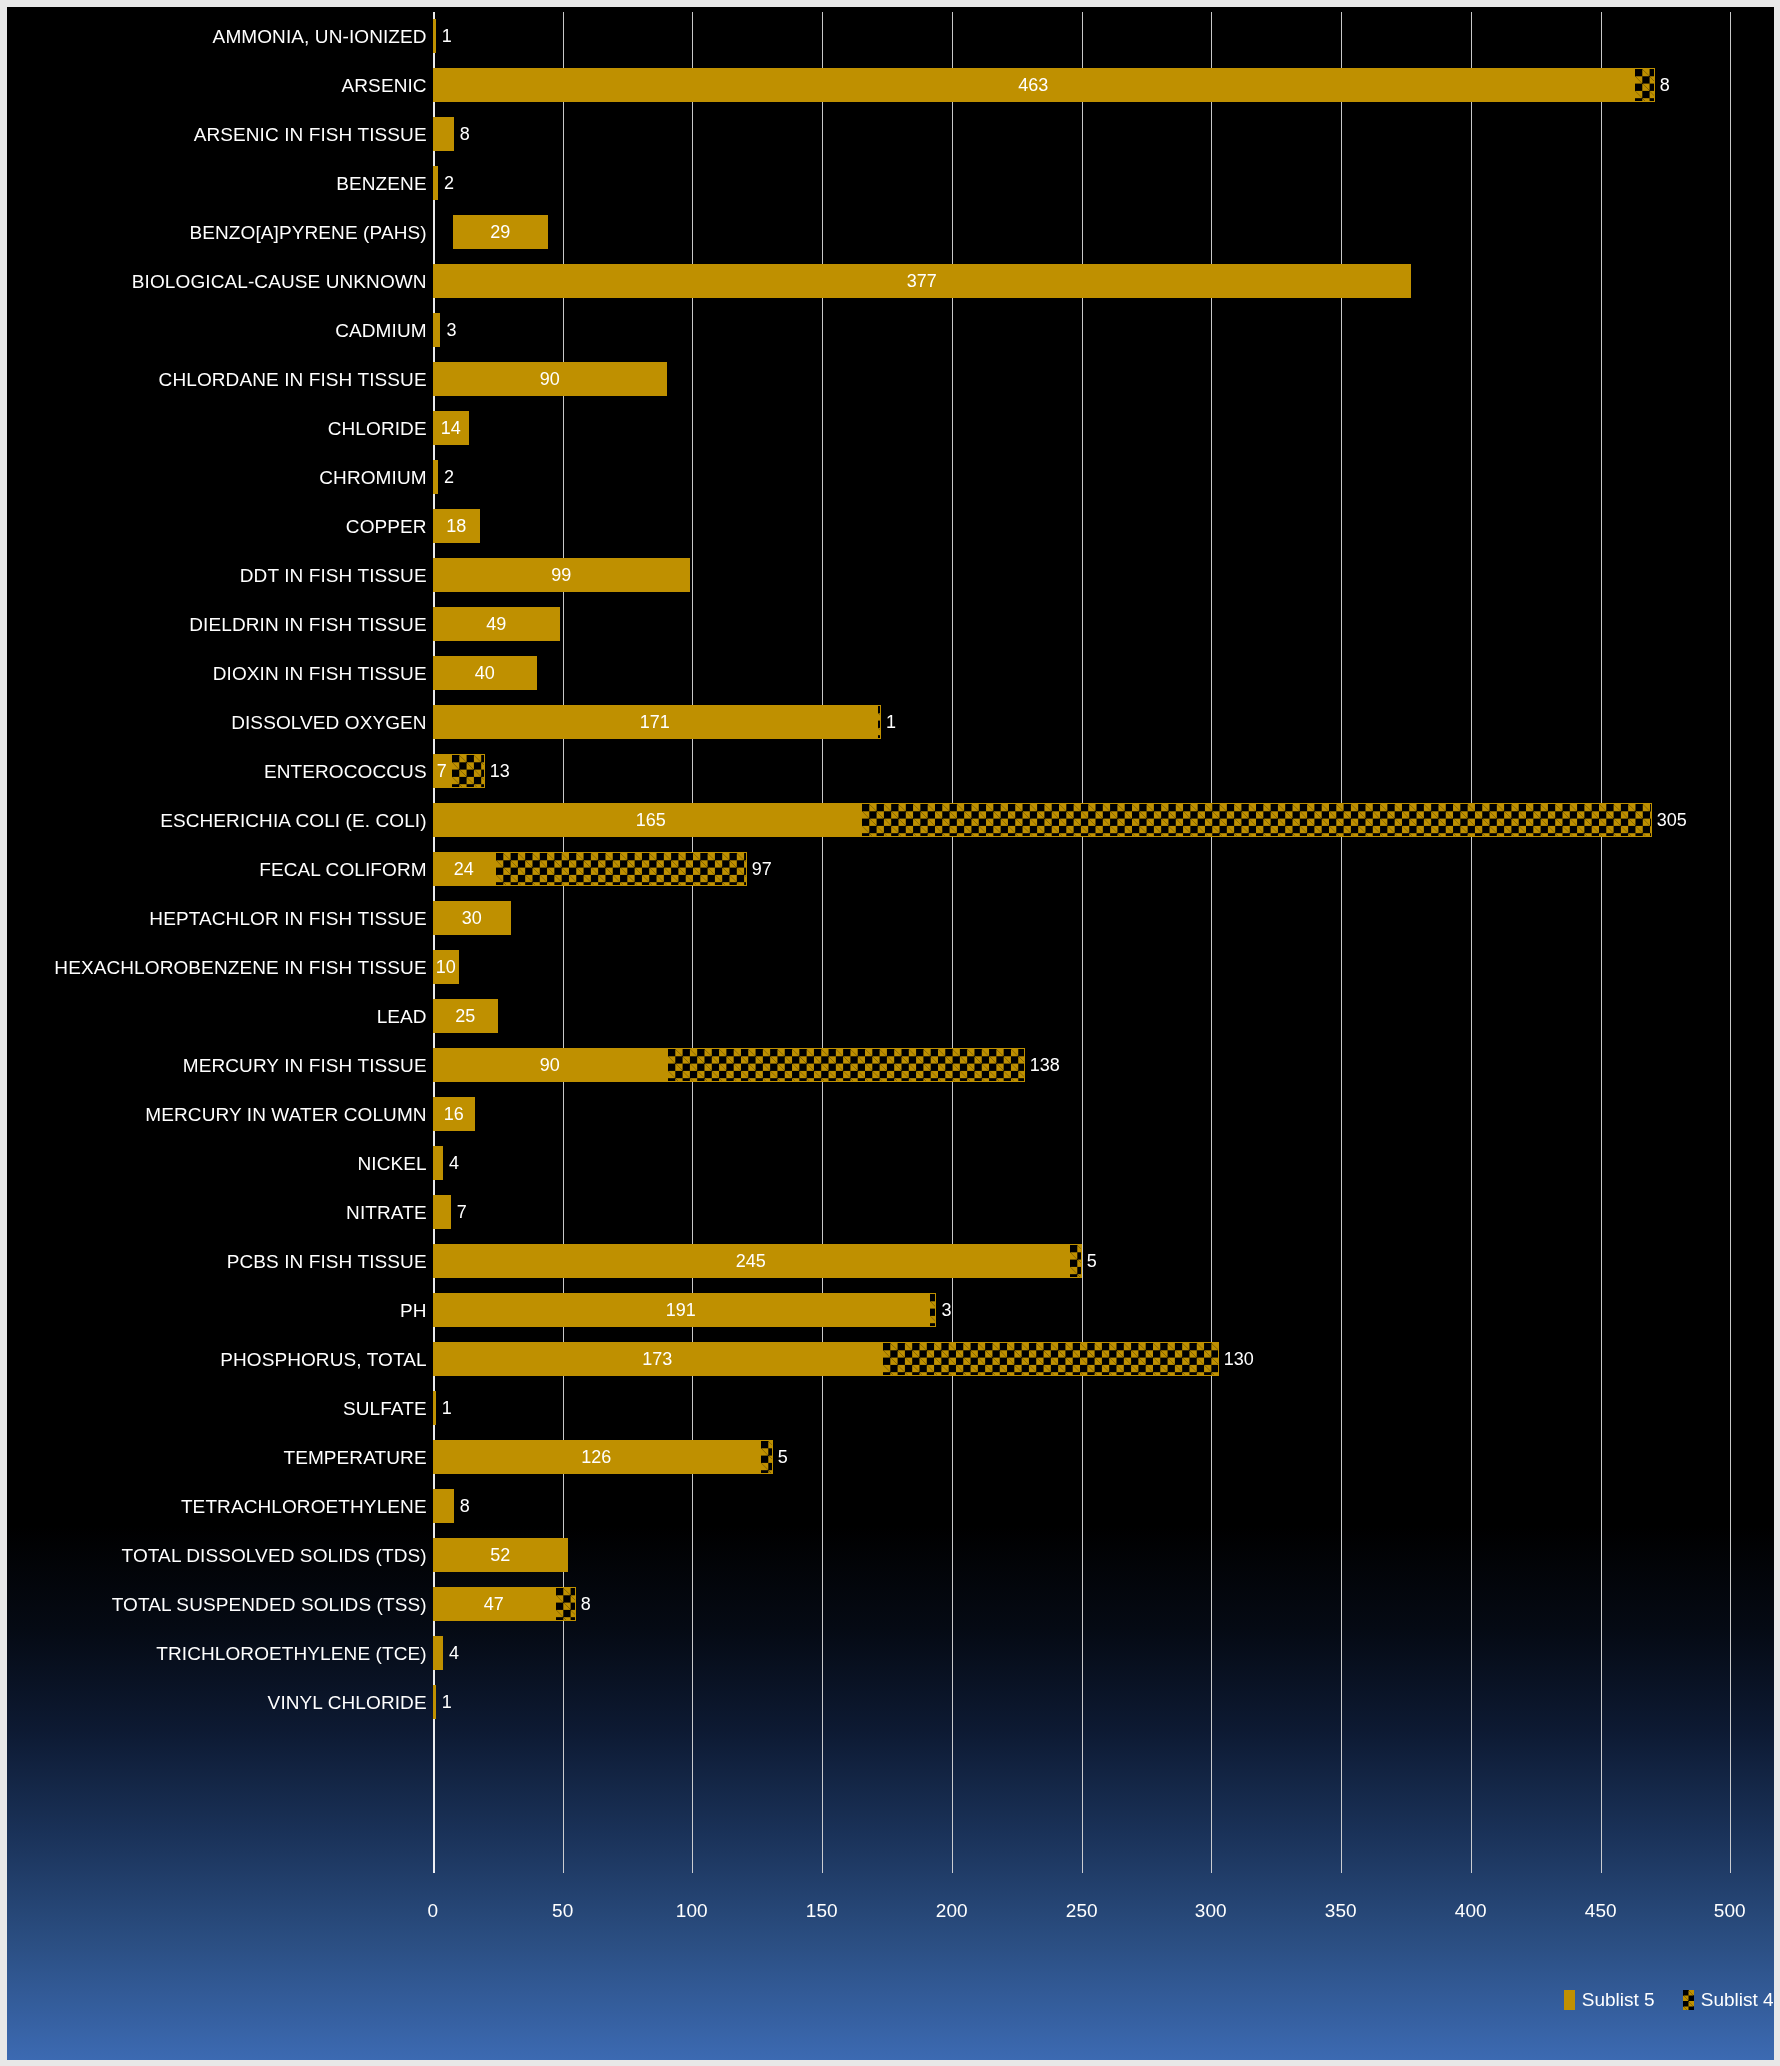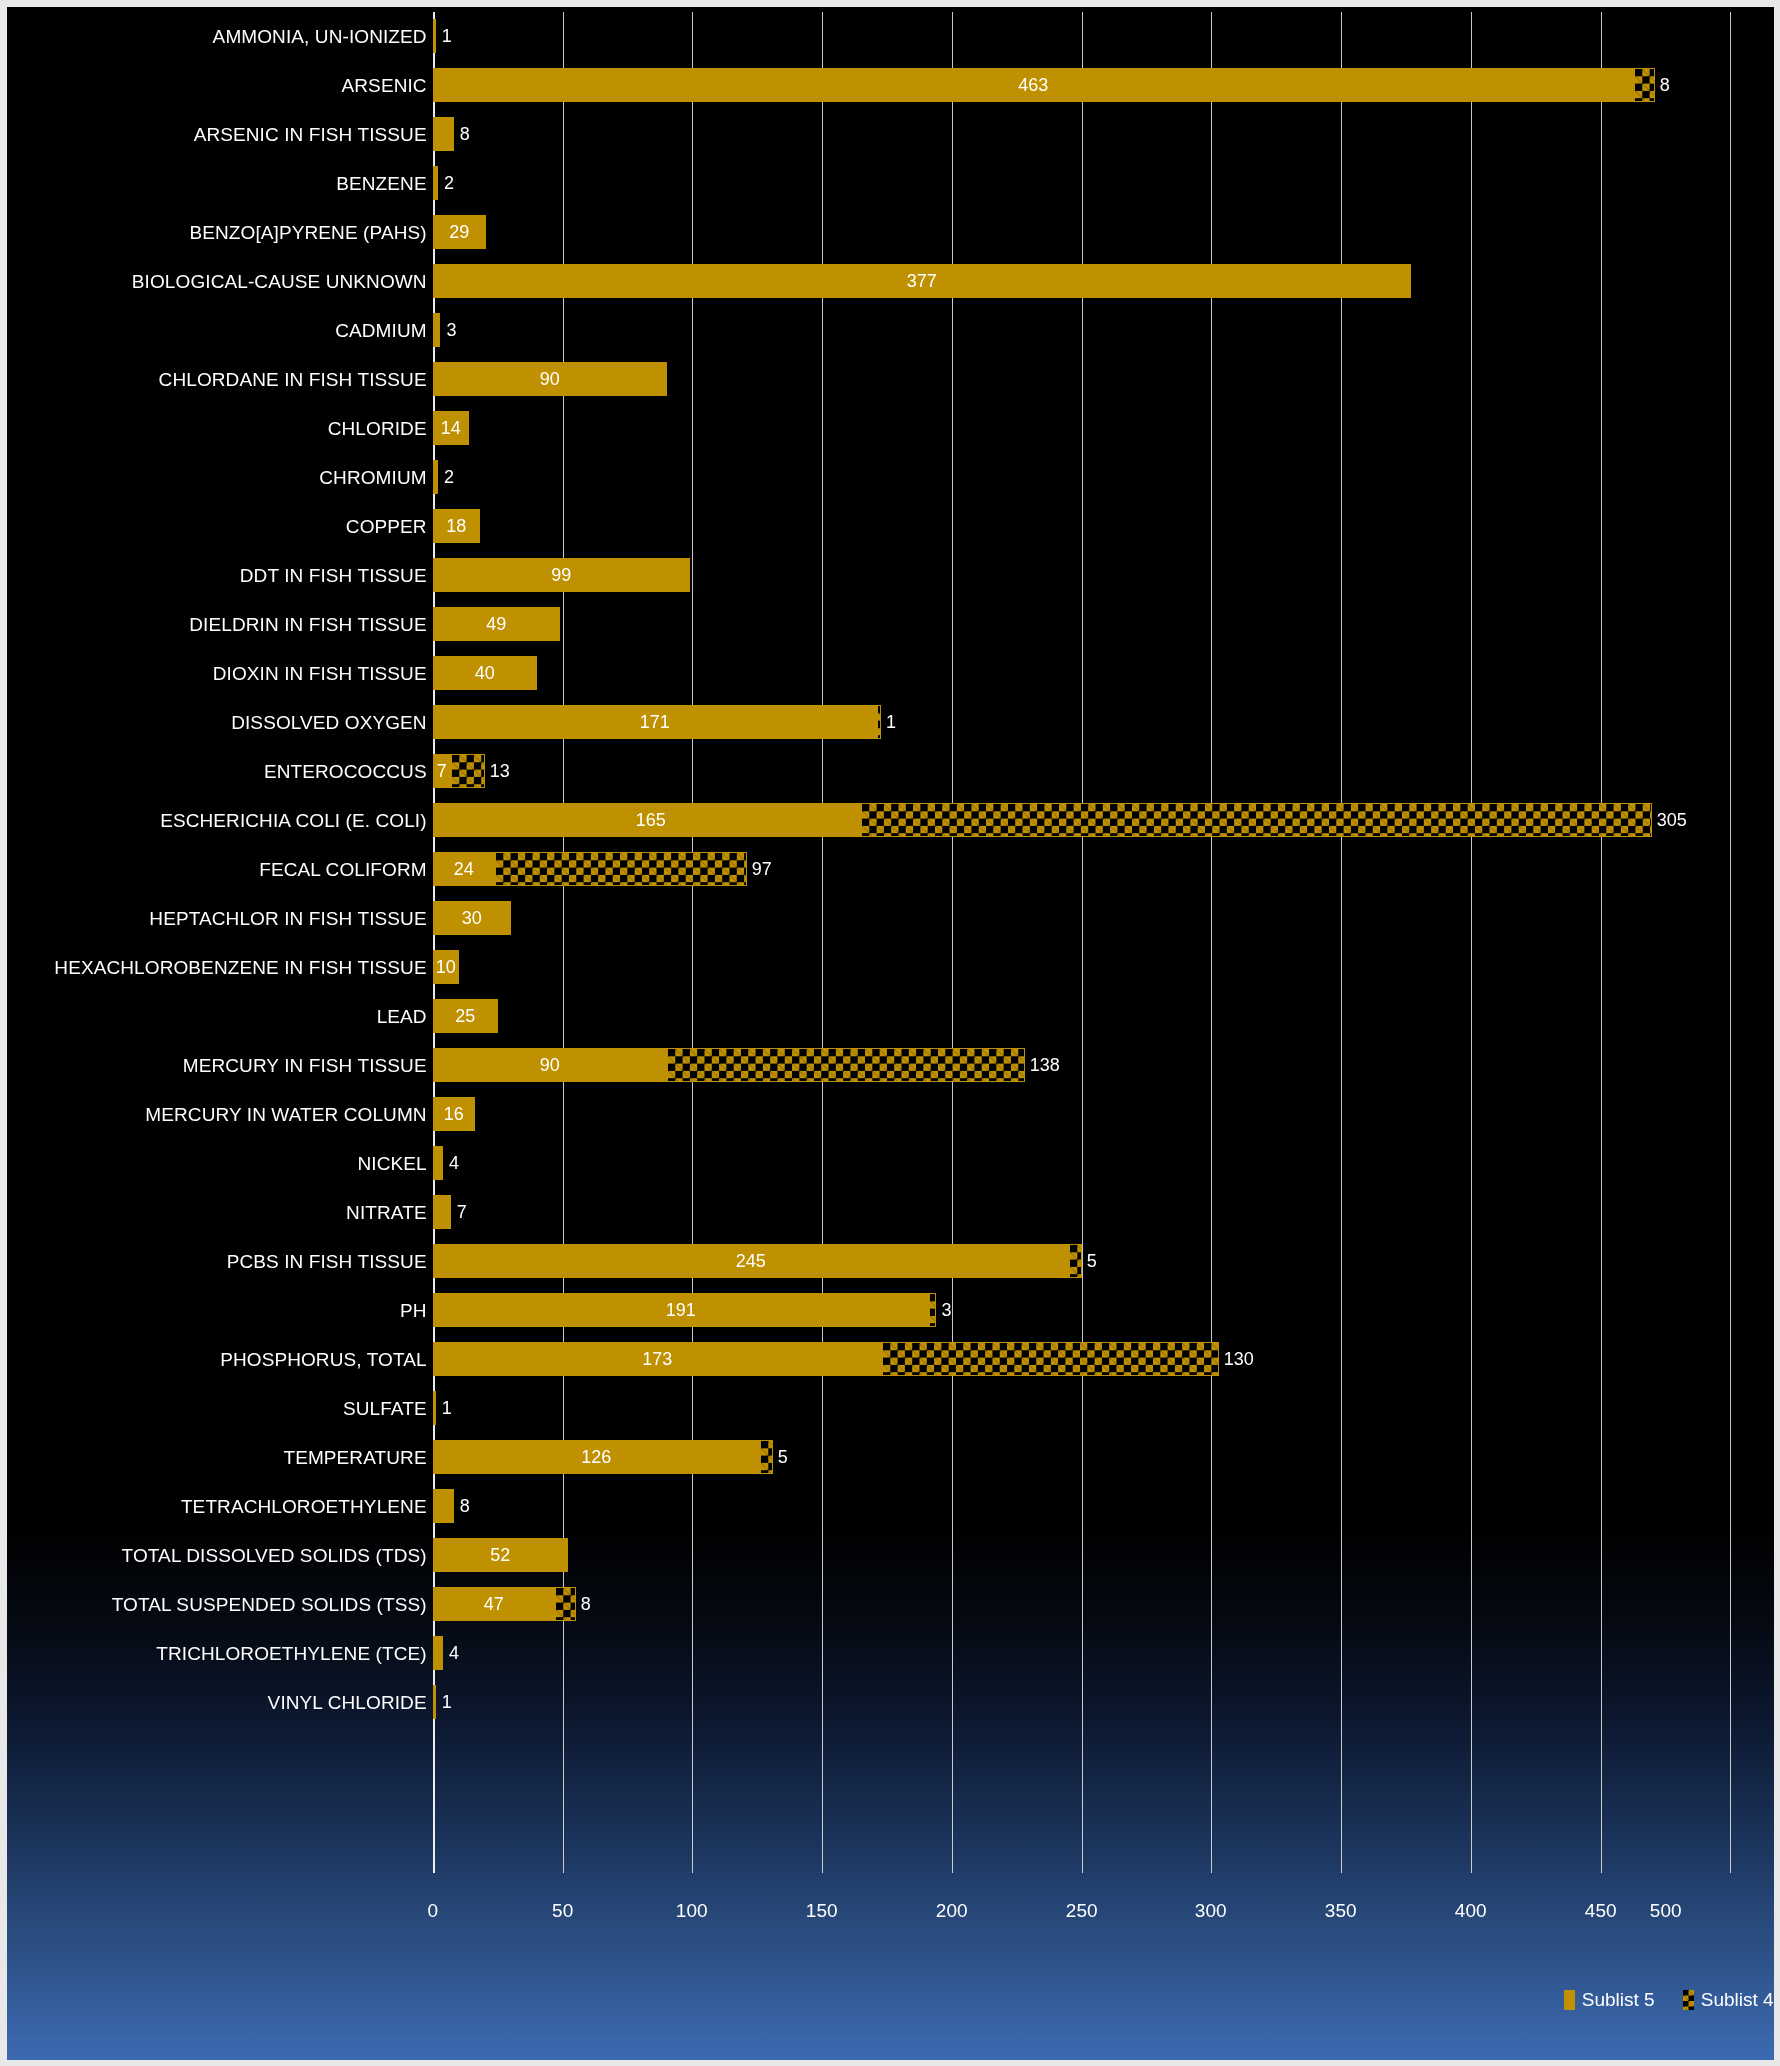--- a/index.html
+++ b/index.html
@@ -192,21 +192,21 @@
         <div class="cat-label">BENZENE</div>
         <div class="bars">
           <div class="seg s5" style="width: 5.2px;">
             <span class="endlabel">2</span>
           </div>
         </div>
       </div>
       <div class="row">
         <div class="cat-label">BENZO[A]PYRENE (PAHS)</div>
         <div class="bars">
-          <div class="seg s5" style="width: 53px;">
+          <div class="seg s5" style="width: 95px; margin-left: 20px;">
             <span class="inlabel">29</span>
           </div>
         </div>
       </div>
       <div class="row">
         <div class="cat-label">BIOLOGICAL-CAUSE UNKNOWN</div>
         <div class="bars">
           <div class="seg s5" style="width: 978px;">
             <span class="inlabel">377</span>
           </div>
@@ -480,21 +480,21 @@
       <span class="xtick" style="left: 0px;">0</span>
       <span class="xtick" style="left: 130px;">50</span>
       <span class="xtick" style="left: 259px;">100</span>
       <span class="xtick" style="left: 389px;">150</span>
       <span class="xtick" style="left: 519px;">200</span>
       <span class="xtick" style="left: 649px;">250</span>
       <span class="xtick" style="left: 778px;">300</span>
       <span class="xtick" style="left: 908px;">350</span>
       <span class="xtick" style="left: 1038px;">400</span>
       <span class="xtick" style="left: 1168px;">450</span>
-      <span class="xtick" style="left: 1233px;">500</span>
+      <span class="xtick" style="left: 1297px;">500</span>
     </div>
 
   <div id="legend">
       <div class="legend-item">
         <span class="legend-swatch s5"></span>
         <span class="legend-text">Sublist 5</span>
       </div>
       <div class="legend-item">
         <span class="legend-swatch s4"></span>
         <span class="legend-text">Sublist 4</span>

